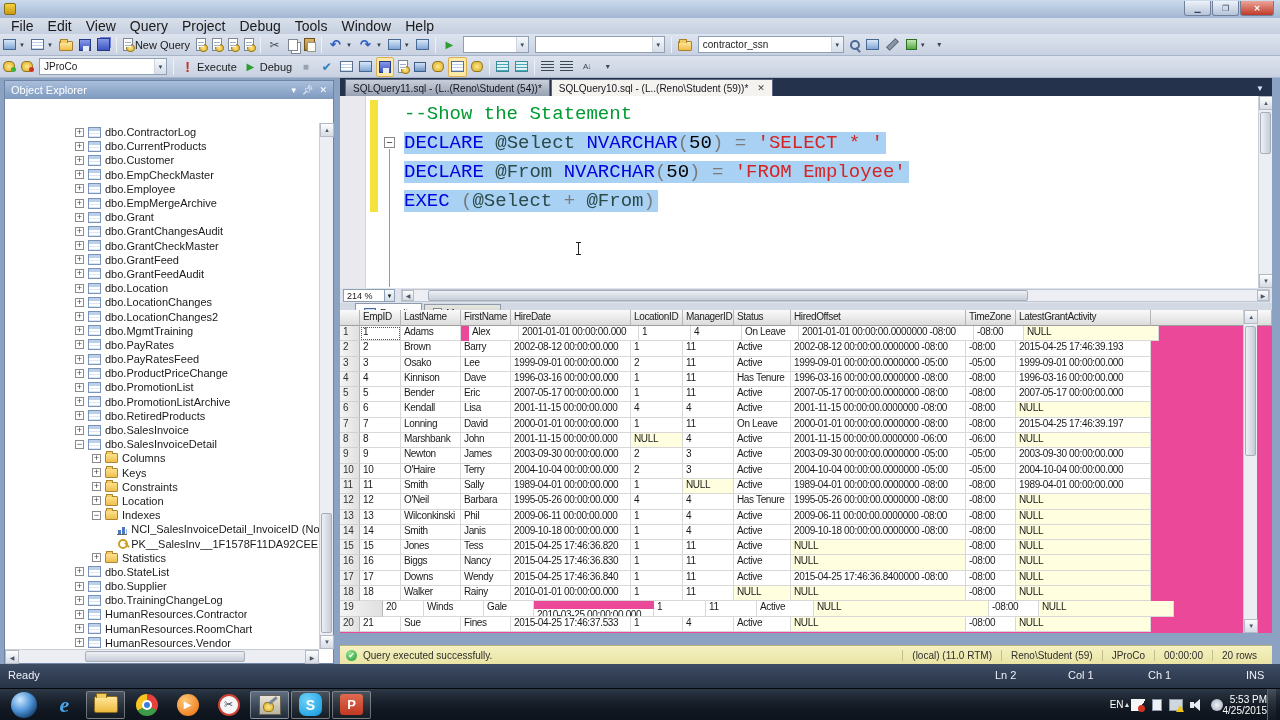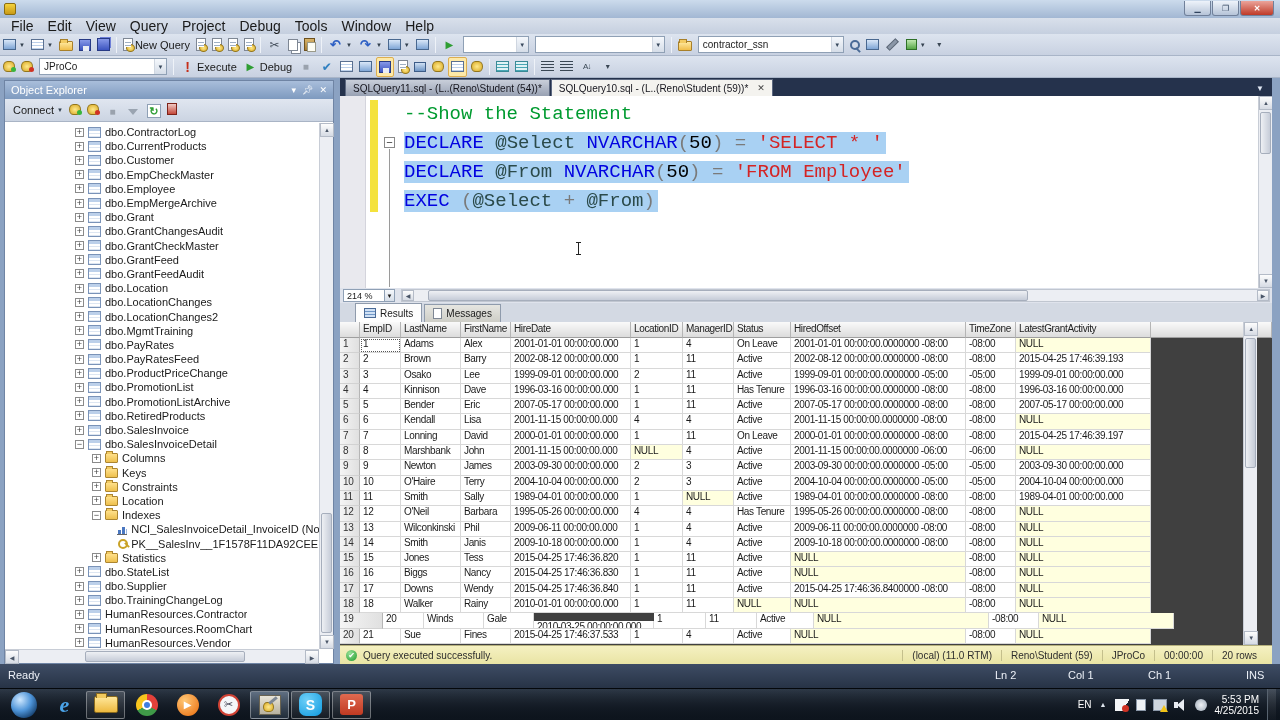--- a/index.html
+++ b/index.html
@@ -115,21 +115,21 @@
 #split{position:absolute;left:340px;top:288px;width:932px;height:15px;background:#dfe3ec;display:flex;align-items:center;font-size:9px;padding-left:3px}
 #zoombox{height:13px;width:42px;background:#fff;border:1px solid #8fa0b5;display:flex;align-items:center;padding:0 3px}
 #zoomcaret{width:10px;height:13px;border:1px solid #8fa0b5;border-left:none;background:linear-gradient(#f5f8fc,#d5dde8);display:flex;align-items:center;justify-content:center;font-size:6px}
 
 
 #rtabs{position:absolute;left:340px;top:303px;width:932px;height:19px;background:#d3d9e3;display:flex;align-items:flex-end;padding-left:15px}
 .rtab{height:18px;border:1px solid #8f9bac;border-bottom:none;background:linear-gradient(#e6e6e1,#cdcdc6);font-size:10px;display:flex;align-items:center;padding:0 8px;gap:4px;margin-right:2px}
 .rtab.active{background:#fdfdfd;height:19px}
 .ri-grid{width:12px;height:10px;border:1px solid #4a6a96;background:repeating-linear-gradient(#cfe0f4 0 2px,#6f96c6 2px 3px)}
 .ri-msg{width:9px;height:11px;background:#fff;border:1px solid #7e8794}
-#grid{position:absolute;left:340px;top:322px;width:932px;height:323px;background:#404040;font-size:10px;letter-spacing:-0.35px;overflow:hidden}
+#grid{position:absolute;left:340px;top:310px;width:932px;height:323px;background:#ec4899;font-size:10px;letter-spacing:-0.35px;overflow:hidden}
 .ghrow{display:flex;height:16px}
 .gh{background:linear-gradient(#fafafa,#dcdcdc);border-right:1px solid #b5b5b5;border-bottom:1px solid #9f9f9f;padding:1px 3px;color:#222;white-space:nowrap;overflow:hidden}
 .grow{display:flex;height:15.3px}
 .gr{background:linear-gradient(90deg,#f5f5f5,#e0e0e0);border-right:1px solid #b5b5b5;border-bottom:1px solid #d2d2d2;color:#333;text-align:left;padding:0 3px}
 .gc{background:#fff;border-right:1px solid #d8d8d8;border-bottom:1px solid #d8d8d8;padding:0 3px;white-space:nowrap;overflow:hidden}
 .gc.null{background:#ffffdf}
 .gc.focus{outline:1px dotted #555;outline-offset:-2px}
 
 
 #qstat{position:absolute;left:340px;top:645px;width:932px;height:19px;background:linear-gradient(#f5f1c2,#e9e4a4);border-top:1px solid #b6b17d;display:flex;align-items:center;font-size:10px;color:#2e2e2e;padding:0 6px}
@@ -154,21 +154,21 @@
 .tk-chrome::before{content:"";position:absolute;left:6px;top:6px;width:10px;height:10px;background:#fff;border-radius:50%}
 .tk-chrome::after{content:"";position:absolute;left:8px;top:8px;width:6px;height:6px;background:#3f7de0;border-radius:50%}
 .tk-media{width:22px;height:22px;border-radius:50%;background:radial-gradient(circle at 35% 30%,#ffc877,#e86a0a);color:#fff;font-size:10px;display:flex;align-items:center;justify-content:center}
 .tk-snip{width:22px;height:22px;border-radius:50%;background:#f4f6f8;border:2px solid #d04234;color:#445;font-size:11px;display:flex;align-items:center;justify-content:center}
 .tk-ssms{width:22px;height:20px;background:linear-gradient(#e8e4d8,#b8b2a0);border:1px solid #6a6452;position:relative}
 .tk-ssms::before{content:"";position:absolute;left:3px;bottom:2px;width:9px;height:8px;background:radial-gradient(#ffe98c,#d9a923);border:1px solid #93751a;border-radius:45%/60%}
 .tk-ssms::after{content:"";position:absolute;right:2px;top:3px;width:10px;height:3px;background:#7d8794;transform:rotate(-40deg)}
 .tk-skype{width:23px;height:23px;border-radius:7px;background:radial-gradient(circle at 35% 30%,#6fd0f8,#0f9ae0);color:#fff;font-weight:bold;font-size:14px;display:flex;align-items:center;justify-content:center}
 .tk-ppt{width:23px;height:21px;background:linear-gradient(#e06a50,#c03a22);border-radius:3px;color:#fff;font-weight:bold;font-size:13px;display:flex;align-items:center;justify-content:center;position:relative}
 .tk-ppt::before{content:"";position:absolute;right:-3px;top:2px;width:8px;height:17px;background:#f4f1ec;border:1px solid #b0aca4;z-index:-1}
-#tray{margin-left:auto;display:flex;align-items:center;gap:8px;color:#fff;font-size:10px;padding-right:4px;height:100%}
+#tray{margin-left:auto;display:flex;align-items:center;color:#fff;font-size:10px;padding-right:4px;height:100%}
 .tray-ic{width:14px;height:12px;position:relative;display:inline-block}
 .ti-flag{background:linear-gradient(120deg,#f4f6f8 70%,transparent 70%)}
 .ti-flag::after{content:"";position:absolute;right:0;bottom:-1px;width:7px;height:7px;background:#d03224;border-radius:50%}
 .ti-doc{background:#eef1f5;border:1px solid #8a97a8;width:10px}
 .ti-net{background:#cfd6de;border:1px solid #8a97a8}
 .ti-net::after{content:"";position:absolute;right:-2px;bottom:-2px;border-left:4px solid transparent;border-right:4px solid transparent;border-bottom:7px solid #f2c418}
 .ti-vol::before{content:"";position:absolute;left:0;top:3px;width:4px;height:6px;background:#e8ecf2}
 .ti-vol::after{content:"";position:absolute;left:3px;top:0;border-top:6px solid transparent;border-bottom:6px solid transparent;border-right:7px solid #e8ecf2}
 .ti-dev{background:radial-gradient(#f0f3f7,#9aa6b4);border-radius:50%;width:12px}
 #clock{text-align:right;line-height:11px}
@@ -370,39 +370,20 @@
   </div>
 
 <div id="oe">
   <div class="oe-title">
     <span>Object Explorer</span>
     <span class="oe-tbtns">
       <span>▾</span>
       <span>📌︎</span>
       <span>✕</span>
     </span>
-  </div>
-  <div class="oe-tools">
-    <span class="tbtn">
-      <span>Connect</span>
-        <span class="tcaret">▼</span>
-    </span>
-    <span id="oetb"><span class="tbtn">
-          <span class="ic ic-db ic-dot-g"></span>
-        </span><span class="tbtn">
-          <span class="ic ic-db ic-dot-r"></span>
-        </span><span class="tbtn">
-          <span class="ic ic-stop"></span>
-        </span><span class="tbtn">
-          <span class="ic ic-filter"></span>
-        </span><span class="tbtn">
-          <span class="ic ic-refresh"></span>
-        </span><span class="tbtn">
-          <span class="ic ic-script"></span>
-        </span></span>
   </div>
   <div id="tree">
       <div class="trow" style="padding-left: 70px;">
         <span class="exp">+</span>
         <span class="ticon it-table"></span>
         <span class="tlabel">dbo.ContractorLog</span>
       </div>
       <div class="trow" style="padding-left: 70px;">
         <span class="exp">+</span>
         <span class="ticon it-table"></span>
@@ -661,21 +642,21 @@
         <span class="gh" style="width: 57px;">Status</span>
         <span class="gh" style="width: 175px;">HiredOffset</span>
         <span class="gh" style="width: 50px;">TimeZone</span>
         <span class="gh" style="width: 135px;">LatestGrantActivity</span>
         <span class="gh" style="flex: 1 1 0%;"></span>
       </div>
       <div class="grow">
         <span class="gr" style="width: 20px;">1</span>
         <span class="gc focus" style="width: 41px;">1</span>
         <span class="gc" style="width: 60px;">Adams</span>
-        <span class="gc" style="width: 50px;">Alex</span>
+        <span class="gc" style="width: 50px; margin-left: 8px;">Alex</span>
         <span class="gc" style="width: 120px;">2001-01-01 00:00:00.000</span>
         <span class="gc" style="width: 52px;">1</span>
         <span class="gc" style="width: 51px;">4</span>
         <span class="gc" style="width: 57px;">On Leave</span>
         <span class="gc" style="width: 175px;">2001-01-01 00:00:00.0000000 -08:00</span>
         <span class="gc" style="width: 50px;">-08:00</span>
         <span class="gc null" style="width: 135px;">NULL</span>
       </div>
       <div class="grow">
         <span class="gr" style="width: 20px;">2</span>

